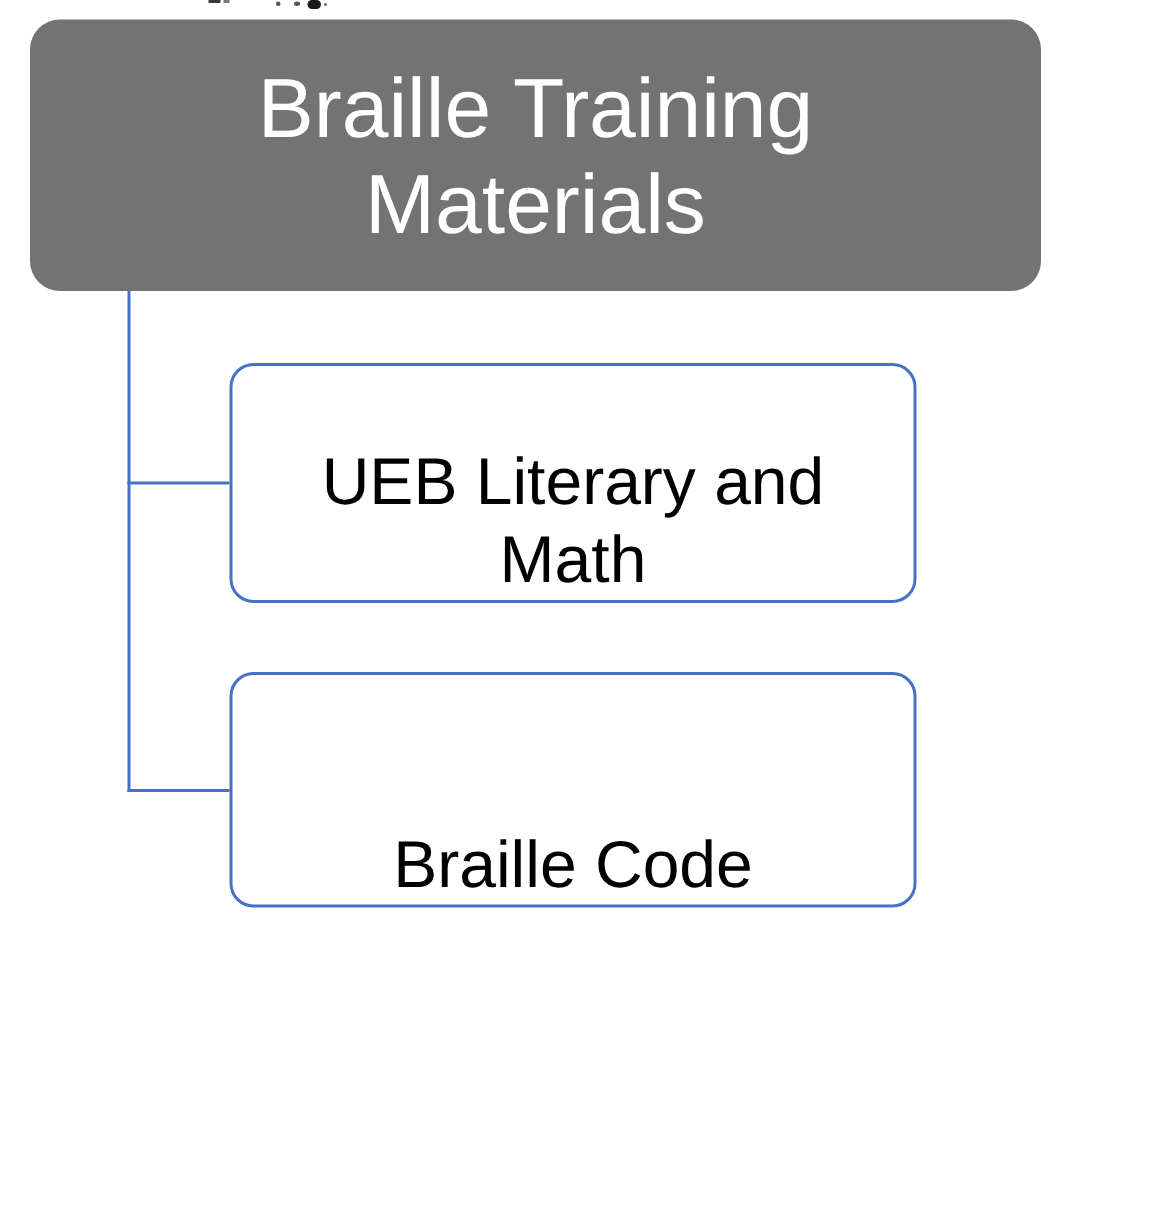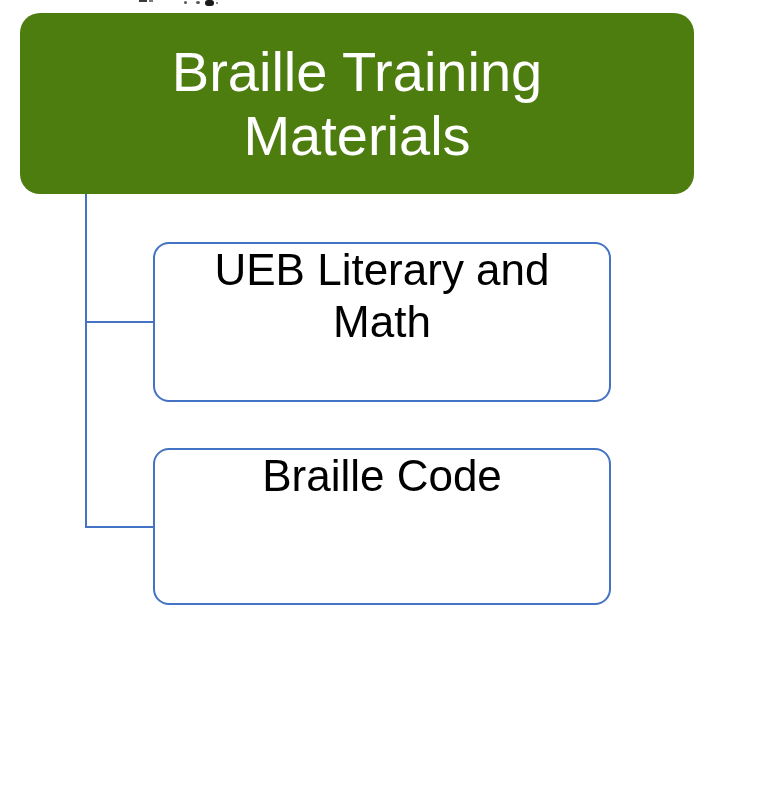--- a/index.html
+++ b/index.html
@@ -28,21 +28,21 @@
   .mark.m5 { left: 205px; top: 0; width: 9px; height: 6px; border-radius: 3px; background:#1a1a1a; }
   .mark.m6 { left: 216px; top: 2px; width: 2px; height: 2px; border-radius: 50%; background:#666; }
 
   
   .root-node {
     position: absolute;
     left: 20px;
     top: 13px;
     width: 674px;
     height: 181px;
-    background: #4d7c0f;
+    background: #737373;
     border-radius: 20px;
     display: flex;
     align-items: center;
     justify-content: center;
     text-align: center;
   }
   .root-node .label {
     color: #ffffff;
     font-size: 56px;
     line-height: 1.14;
@@ -61,21 +61,21 @@
   
   .child-node {
     position: absolute;
     left: 153px;
     width: 458px;
     background: #ffffff;
     border: 2px solid #4472C4;
     border-radius: 16px;
     box-sizing: border-box;
     display: flex;
-    align-items: flex-start;
+    align-items: flex-end;
     justify-content: center;
     text-align: center;
   }
   .child-node .label {
     color: #000000;
     font-size: 44px;
     line-height: 1.18;
     white-space: pre-line;
   }
   .child-node.c1 { top: 242px; height: 160px; }

